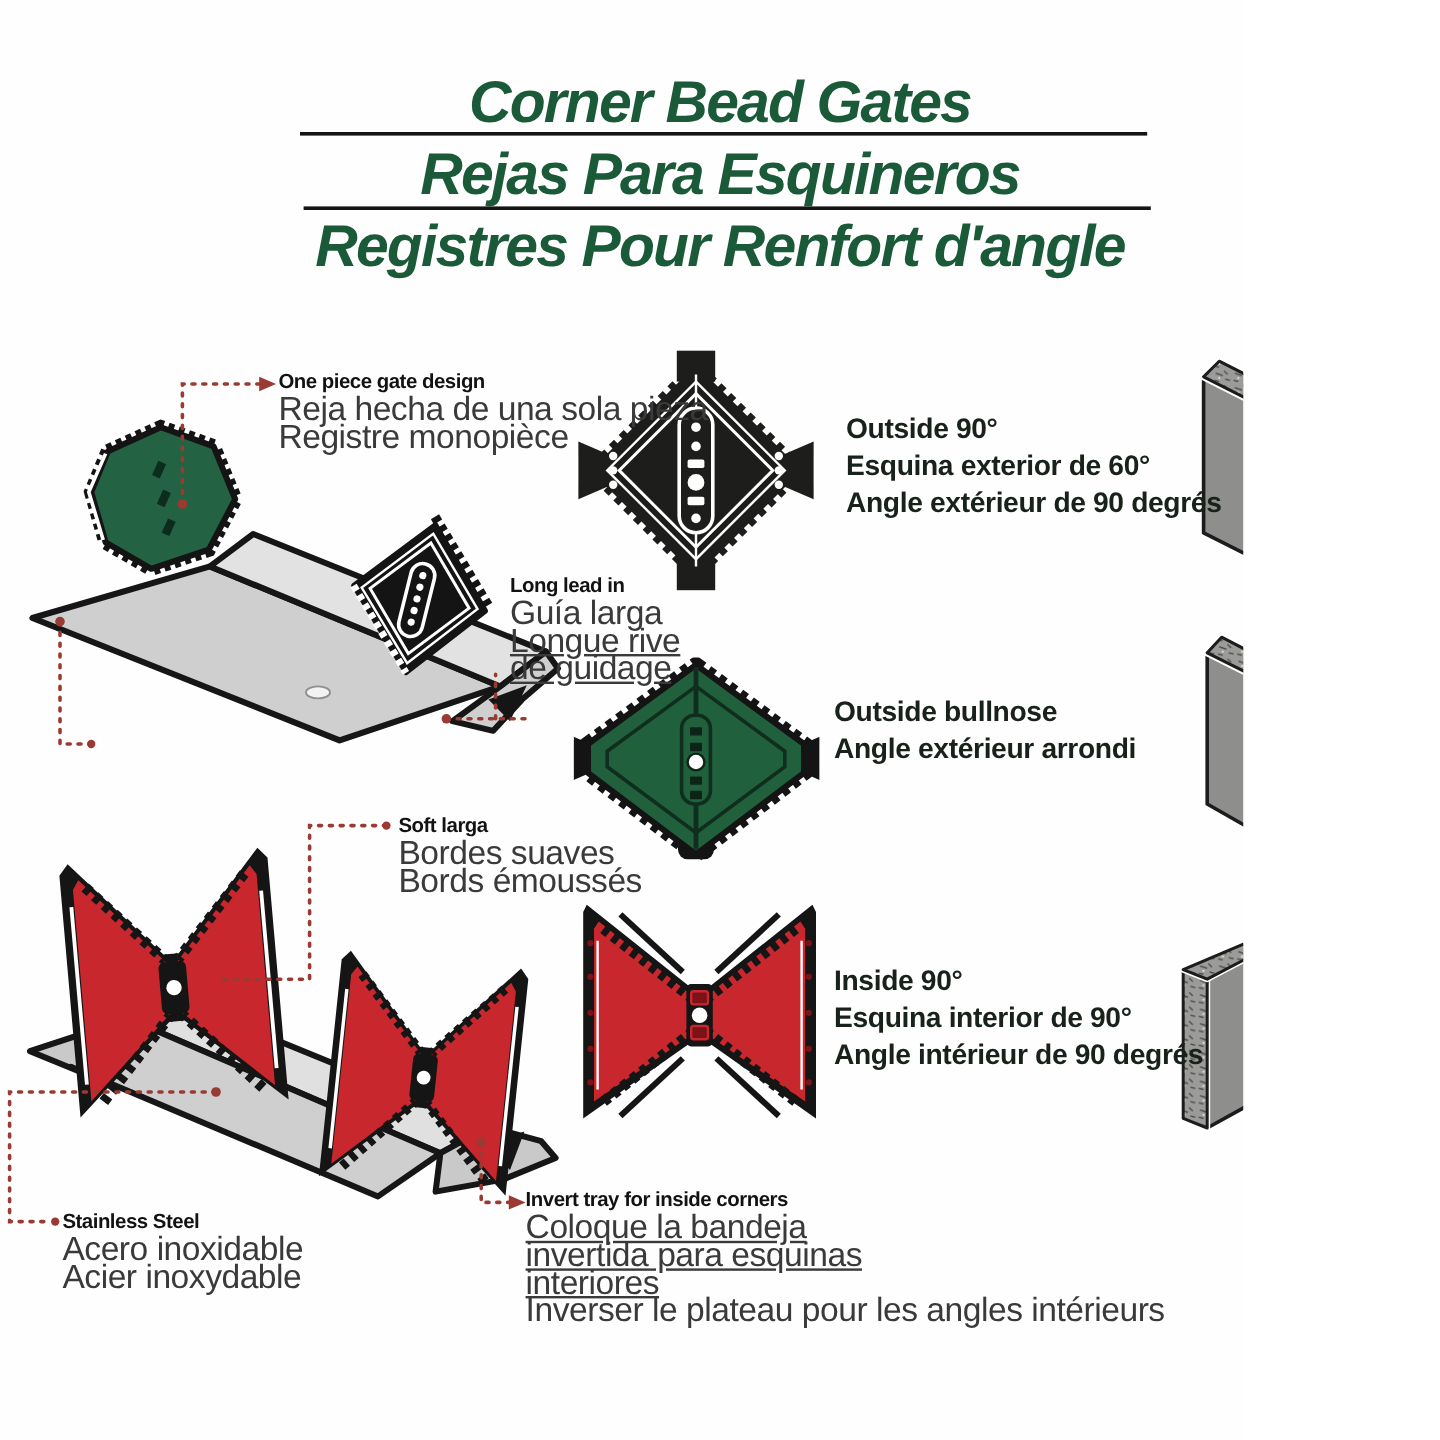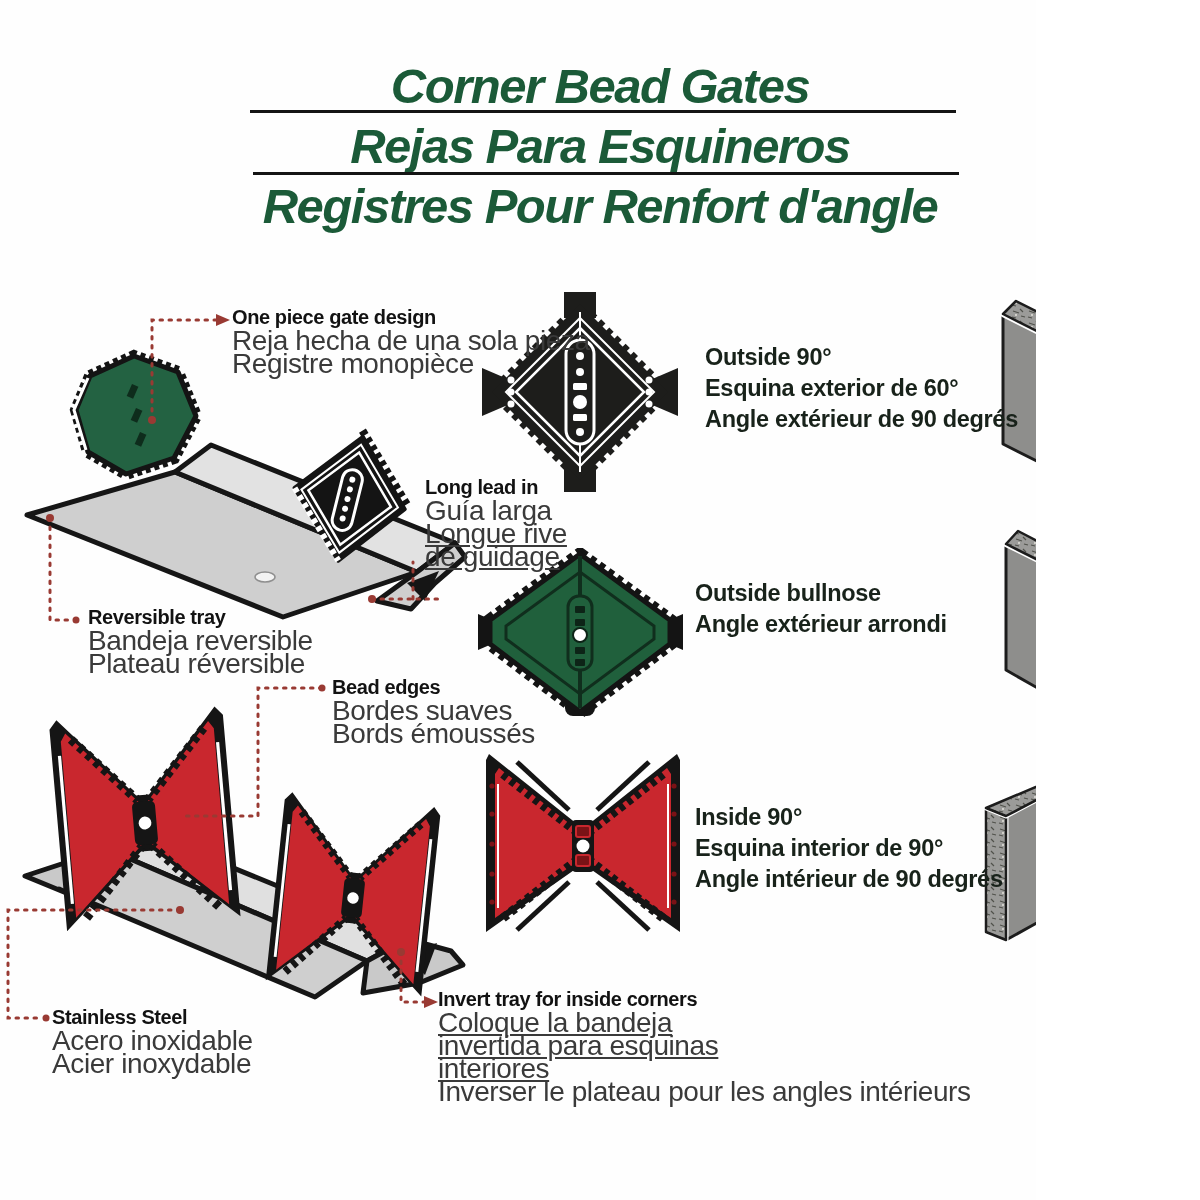--- a/index.html
+++ b/index.html
@@ -3,21 +3,21 @@
 <meta charset="utf-8">
 <style>
   html,body{margin:0;padding:0;background:#ffffff;}
   #stage{position:relative;width:1036px;height:1200px;background:#fefefe;overflow:hidden;
          font-family:"Liberation Sans",sans-serif;}
   .title-line{position:absolute;left:0;width:1200px;text-align:center;font-style:italic;
               font-weight:bold;color:#1b5a38;font-size:49px;letter-spacing:-1.5px;white-space:nowrap;}
   .rule{position:absolute;height:3px;background:#141414;}
   .callout{position:absolute;z-index:5;}
   .callout div{font-size:28px;line-height:23px;color:#3a3a3a;letter-spacing:-0.4px;white-space:nowrap;}
-  .callout .b{font-weight:bold;color:#121212;font-size:20px;}
+  .callout .b{font-weight:bold;color:#121212;font-size:17px;}
   .callout .wrap{white-space:normal;text-decoration:underline;}
   .gatelabel{position:absolute;z-index:5;}
   .gatelabel div{font-weight:bold;font-size:23.5px;line-height:31px;color:#18221a;
                  letter-spacing:-0.3px;white-space:nowrap;}
   svg{position:absolute;z-index:2;}
   #callout-lines{z-index:4;}
 </style>
 </head>
 <body>
 
@@ -298,28 +298,23 @@
     <div>Reja hecha de una sola pieza</div>
     <div>Registre monopièce</div>
   </div>
 
   <div class="callout" style="left:425px;top:476px;width:150px;">
     <div class="b">Long lead in</div>
     <div>Guía larga</div>
     <div class="wrap" style="width:145px;">Longue rive de guidage</div>
   </div>
 
-  <div class="callout" style="left:88px;top:606px;">
-    <div class="b">Reversible tray</div>
-    <div>Bandeja reversible</div>
-    <div>Plateau réversible</div>
-  </div>
 
   <div class="callout" style="left:332px;top:676px;">
-    <div class="b">Bead edges</div>
+    <div class="b">Soft larga</div>
     <div>Bordes suaves</div>
     <div>Bords émoussés</div>
   </div>
 
   <div class="callout" style="left:438px;top:988px;">
     <div class="b">Invert tray for inside corners</div>
     <div class="wrap" style="width:330px;">Coloque la bandeja invertida para esquinas interiores</div>
     <div>Inverser le plateau pour les angles intérieurs</div>
   </div>
 

